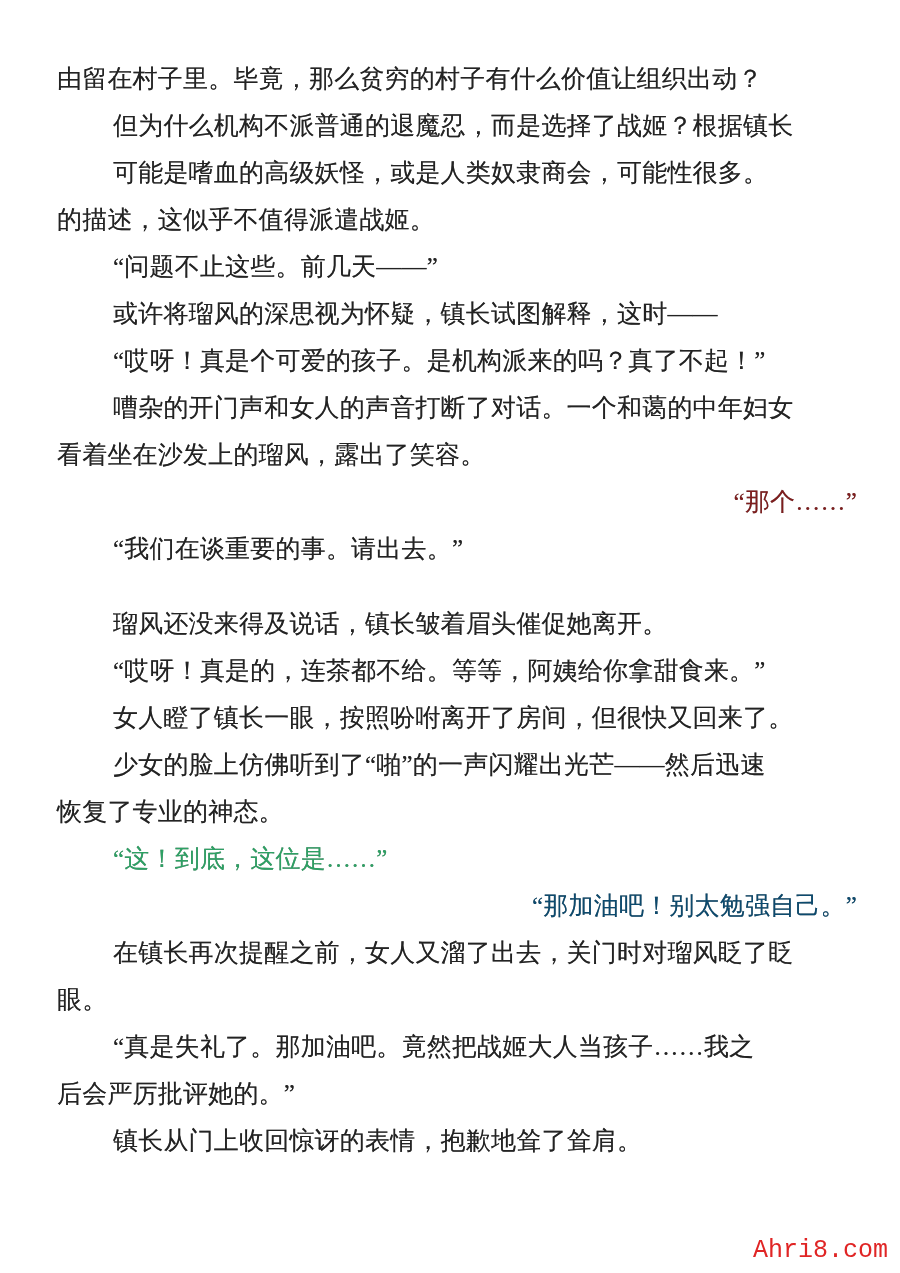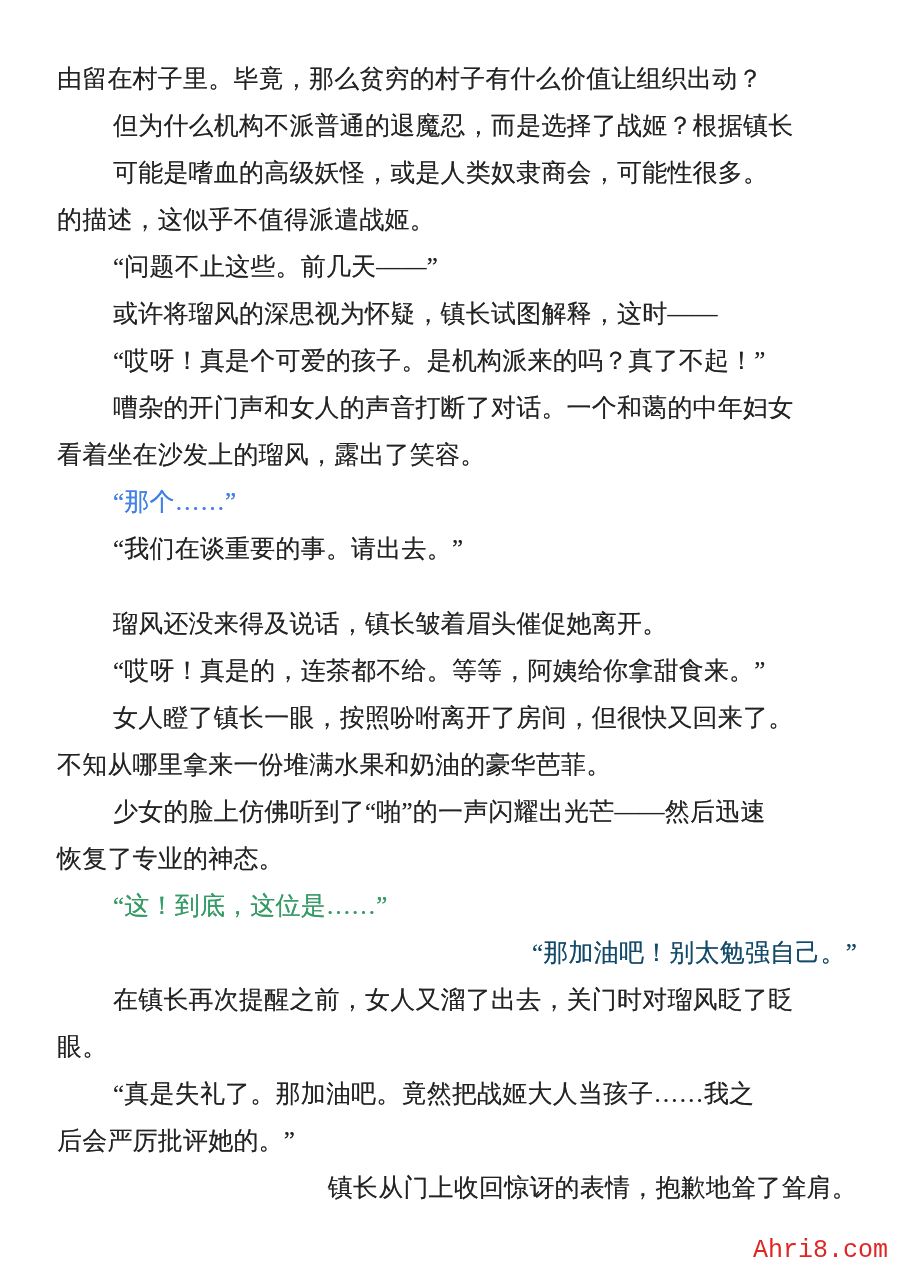--- a/index.html
+++ b/index.html
@@ -51,30 +51,29 @@
   <div class="content">
       <div class="line" style="color: rgb(35, 35, 35);">由留在村子里。毕竟，那么贫穷的村子有什么价值让组织出动？</div>
       <div class="line indent" style="color: rgb(35, 35, 35);">但为什么机构不派普通的退魔忍，而是选择了战姬？根据镇长</div>
       <div class="line indent" style="color: rgb(35, 35, 35);">可能是嗜血的高级妖怪，或是人类奴隶商会，可能性很多。</div>
       <div class="line" style="color: rgb(35, 35, 35);">的描述，这似乎不值得派遣战姬。</div>
       <div class="line indent" style="color: rgb(35, 35, 35);">“问题不止这些。前几天——”</div>
       <div class="line indent" style="color: rgb(35, 35, 35);">或许将瑠风的深思视为怀疑，镇长试图解释，这时——</div>
       <div class="line indent" style="color: rgb(35, 35, 35);">“哎呀！真是个可爱的孩子。是机构派来的吗？真了不起！”</div>
       <div class="line indent" style="color: rgb(35, 35, 35);">嘈杂的开门声和女人的声音打断了对话。一个和蔼的中年妇女</div>
       <div class="line" style="color: rgb(35, 35, 35);">看着坐在沙发上的瑠风，露出了笑容。</div>
-      <div class="line indent" style="color: #3b82f6;">“那个……”</div>
+      <div class="line indent" style="color: #7f1d1d; text-align: right;">“那个……”</div>
       <div class="line indent" style="color: rgb(35, 35, 35);">“我们在谈重要的事。请出去。”</div>
       <div class="line indent" style="color: rgb(35, 35, 35); margin-top: 28px;">瑠风还没来得及说话，镇长皱着眉头催促她离开。</div>
       <div class="line indent" style="color: rgb(35, 35, 35);">“哎呀！真是的，连茶都不给。等等，阿姨给你拿甜食来。”</div>
       <div class="line indent" style="color: rgb(35, 35, 35);">女人瞪了镇长一眼，按照吩咐离开了房间，但很快又回来了。</div>
-      <div class="line" style="color: rgb(35, 35, 35);">不知从哪里拿来一份堆满水果和奶油的豪华芭菲。</div>
       <div class="line indent" style="color: rgb(35, 35, 35);">少女的脸上仿佛听到了“啪”的一声闪耀出光芒——然后迅速</div>
       <div class="line" style="color: rgb(35, 35, 35);">恢复了专业的神态。</div>
       <div class="line indent" style="color: rgb(45, 161, 100);">“这！到底，这位是……”</div>
       <div class="line indent" style="color: #0c4a6e; text-align: right;">“那加油吧！别太勉强自己。”</div>
       <div class="line indent" style="color: rgb(35, 35, 35);">在镇长再次提醒之前，女人又溜了出去，关门时对瑠风眨了眨</div>
       <div class="line" style="color: rgb(35, 35, 35);">眼。</div>
       <div class="line indent" style="color: rgb(35, 35, 35);">“真是失礼了。那加油吧。竟然把战姬大人当孩子……我之</div>
       <div class="line" style="color: rgb(35, 35, 35);">后会严厉批评她的。”</div>
-      <div class="line indent" style="color: rgb(35, 35, 35); text-align: right;">镇长从门上收回惊讶的表情，抱歉地耸了耸肩。</div>
+      <div class="line indent" style="color: rgb(35, 35, 35);">镇长从门上收回惊讶的表情，抱歉地耸了耸肩。</div>
     </div>
   <div class="watermark" style="color: rgb(224, 37, 37);">Ahri8.com</div>
 </div>
 
 </body></html>

